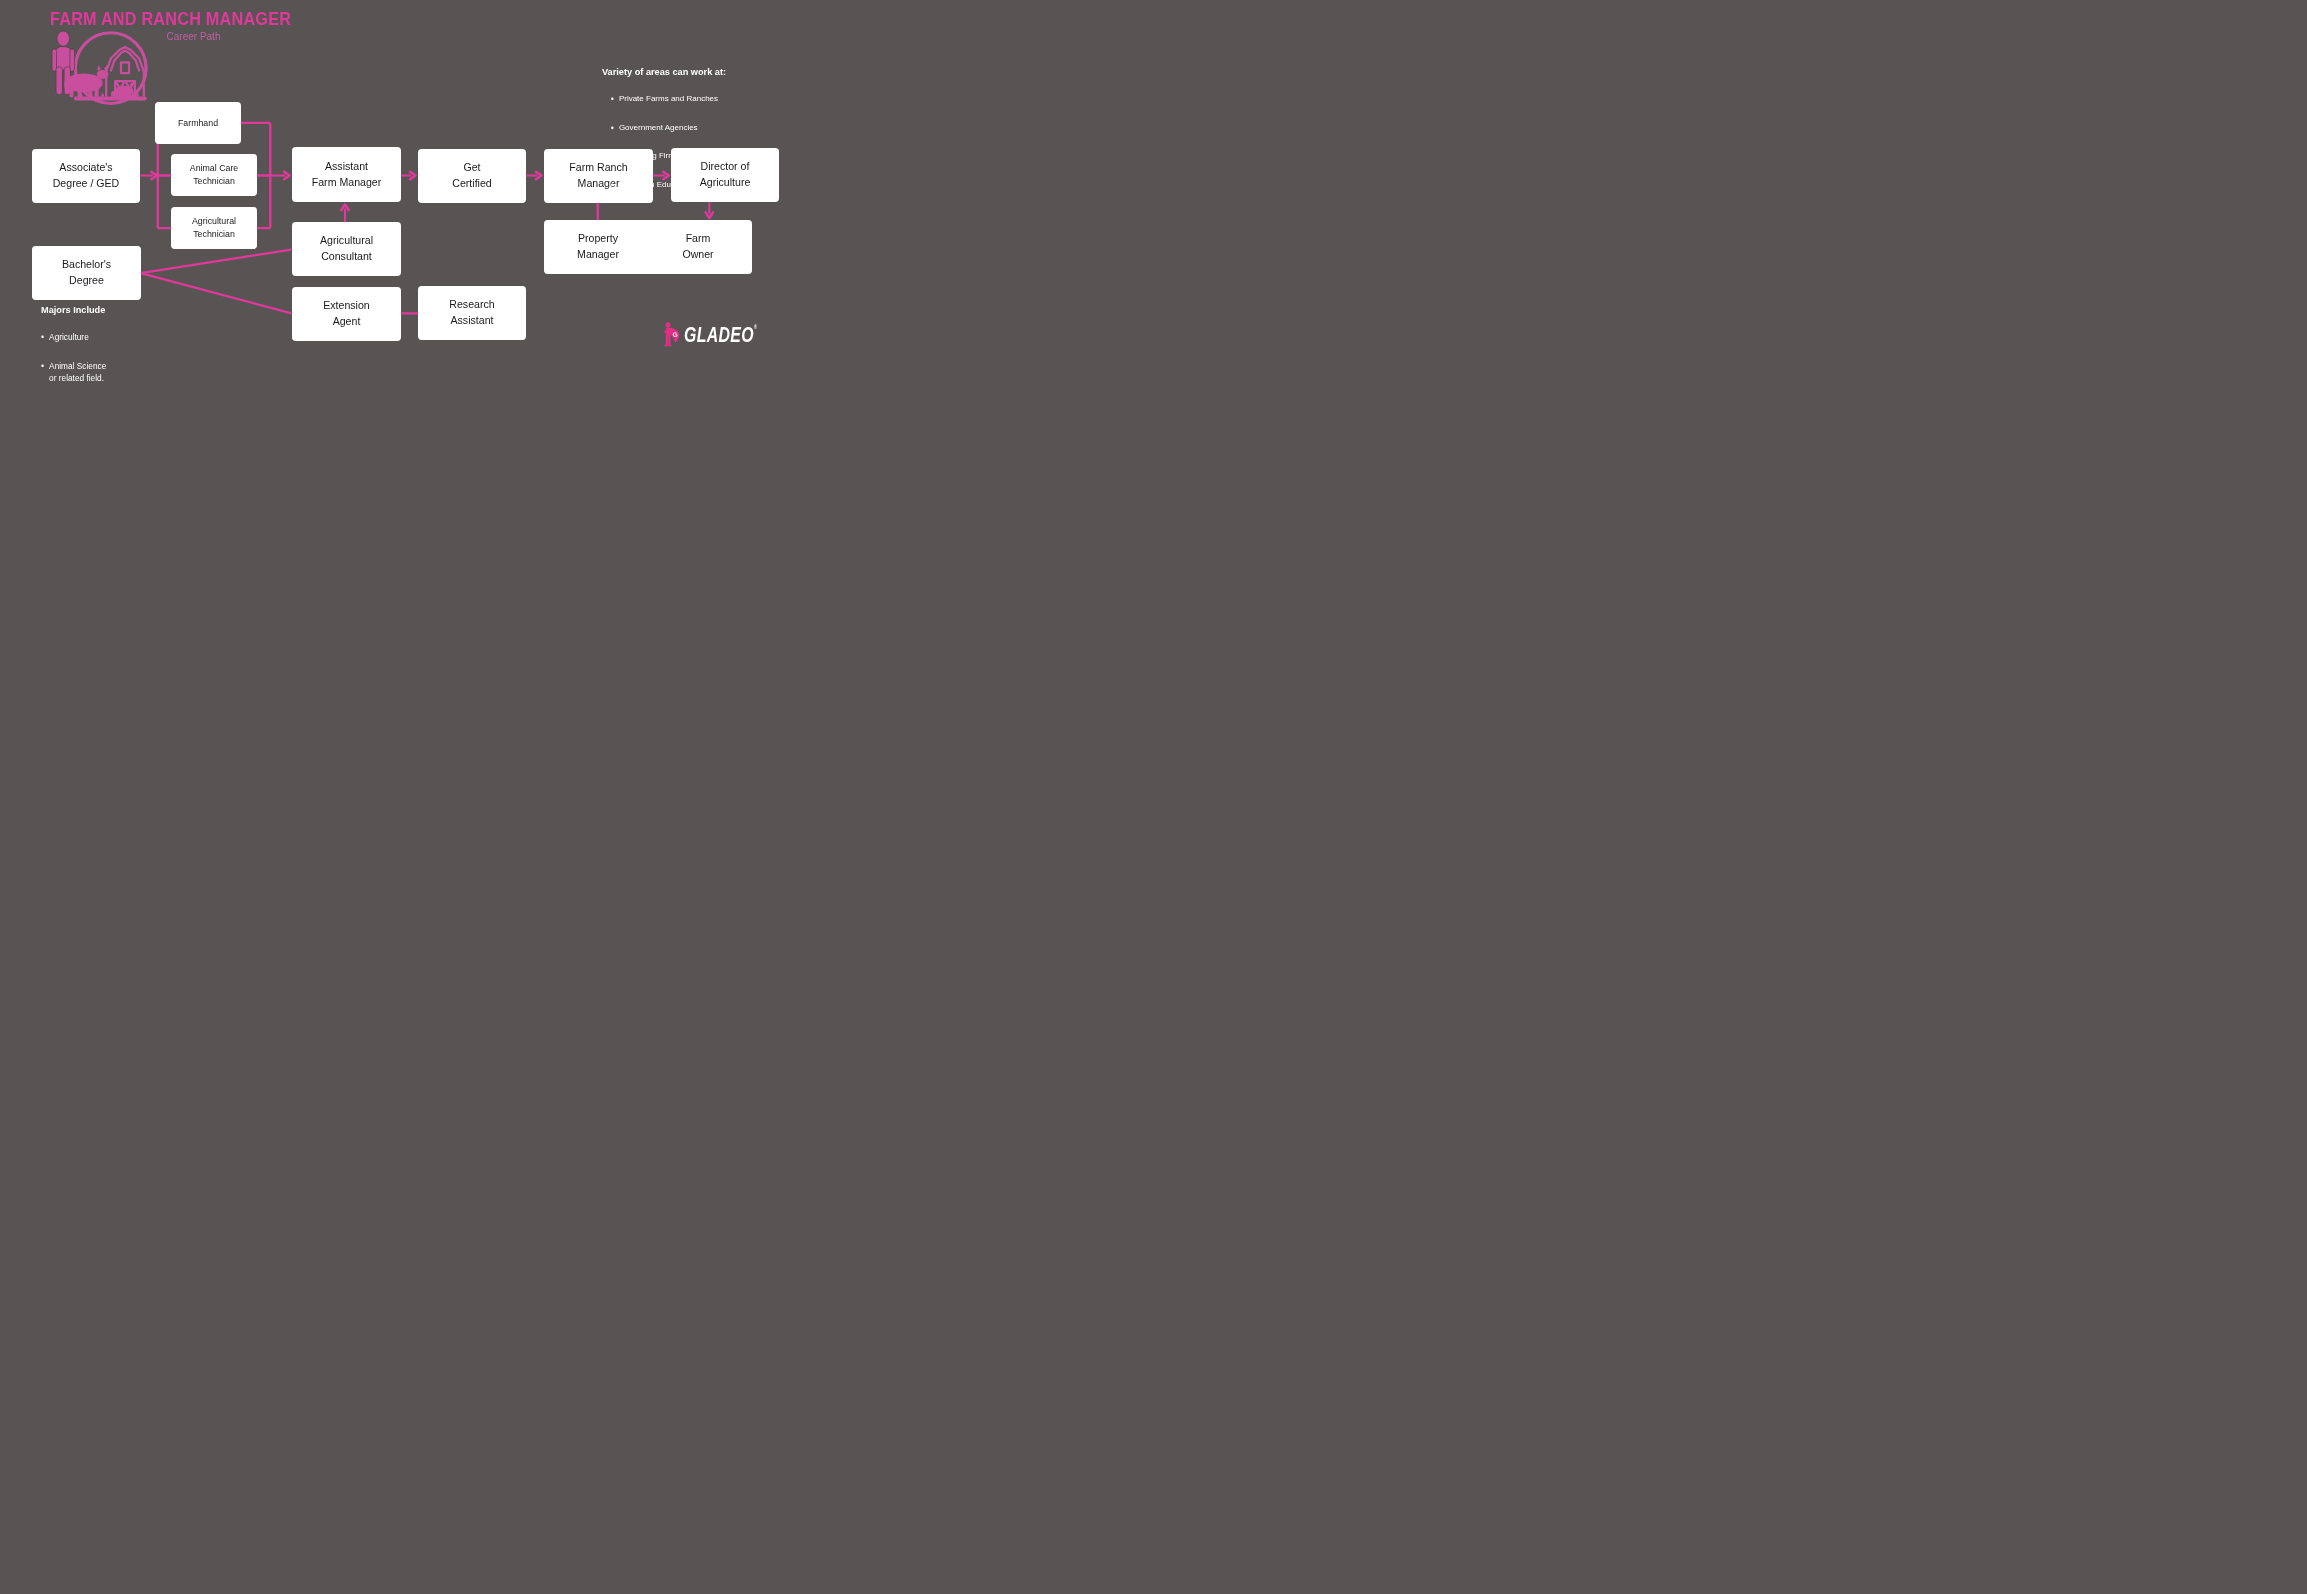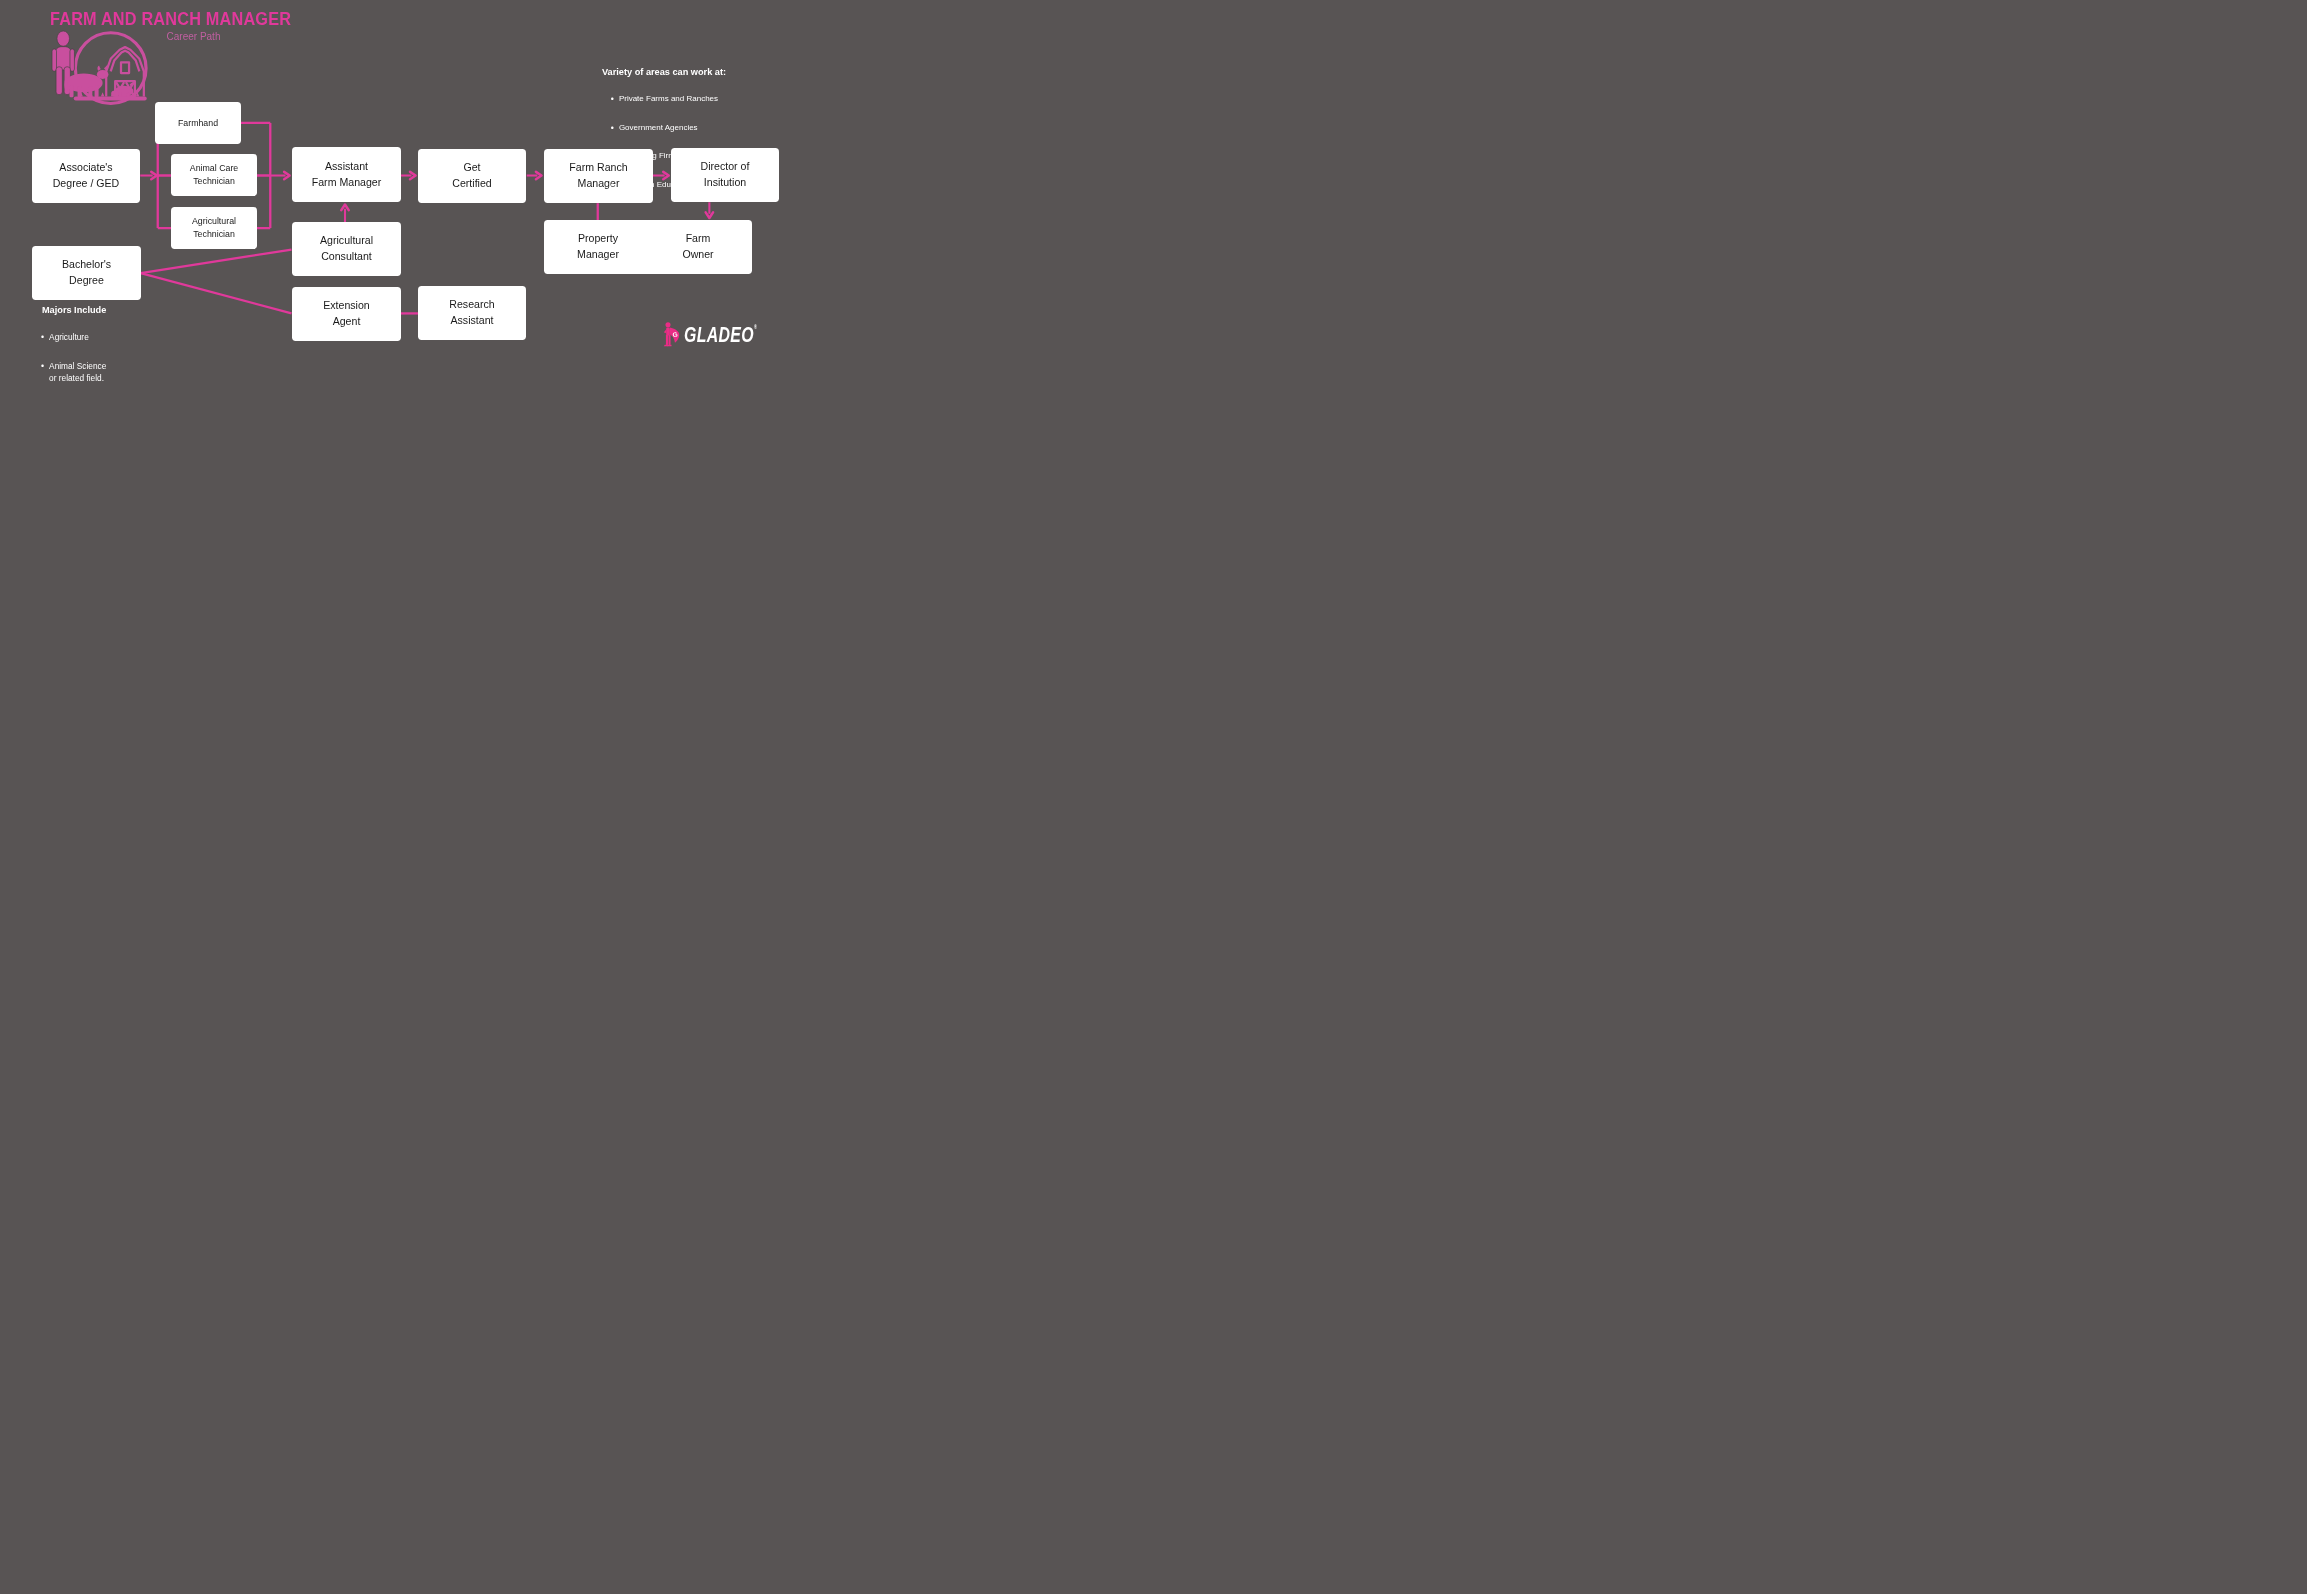--- a/index.html
+++ b/index.html
@@ -13,21 +13,21 @@
   .subtitle{position:absolute;left:152px;top:31px;width:83px;text-align:center;font-size:10px;
             color:#c05fa1;z-index:2;}
   .farm-icon{position:absolute;left:48px;top:28px;z-index:2;}
   
   .node{position:absolute;background:#ffffff;border-radius:3.7px;display:flex;align-items:center;
         justify-content:center;z-index:2;}
   .node span{white-space:pre-line;text-align:center;color:#1a1a1a;font-size:10.6px;line-height:1.5;}
   .node.small span{font-size:8.8px;line-height:1.45;}
   
   .work-areas{position:absolute;left:602px;top:67px;z-index:2;color:#ffffff;}
-  .panel-heading{font-size:9.2px;font-weight:bold;color:#ffffff;text-align:right;}
+  .panel-heading{font-size:9.2px;font-weight:bold;color:#ffffff;}
   .work-areas .panel-heading{margin:0 0 11px 0;}
   ul.blist{list-style:none;margin:0;padding:0;color:#ffffff;}
   .work-areas ul.blist{margin-left:8.8px;}
   ul.blist li{display:flex;font-size:8px;line-height:12.7px;margin-top:16px;}
   ul.blist li::before{content:"\2022";margin-right:5px;font-size:8.8px;}
   ul.blist li span{white-space:pre-line;}
   
   .majors{position:absolute;left:41px;top:305px;z-index:2;color:#ffffff;}
   .majors .panel-heading{margin:0 0 7.4px 0;}
   .majors ul.blist li{font-size:8.3px;line-height:12.5px;}
@@ -147,21 +147,21 @@
   <div class="node" style="left:418px;top:149px;width:108px;height:54px">
     <span>Get
 Certified</span>
   </div>
   <div class="node" style="left:544px;top:149px;width:109px;height:54px">
     <span>Farm Ranch
 Manager</span>
   </div>
   <div class="node" style="left:671px;top:148px;width:108px;height:54px">
     <span>Director of
-Insitution</span>
+Agriculture</span>
   </div>
   <div class="node" style="left:544px;top:220px;width:108px;height:54px">
     <span>Property
 Manager</span>
   </div>
   <div class="node" style="left:644px;top:220px;width:108px;height:54px">
     <span>Farm
 Owner</span>
   </div>
   <div class="node" style="left:32px;top:246px;width:109px;height:54px">

